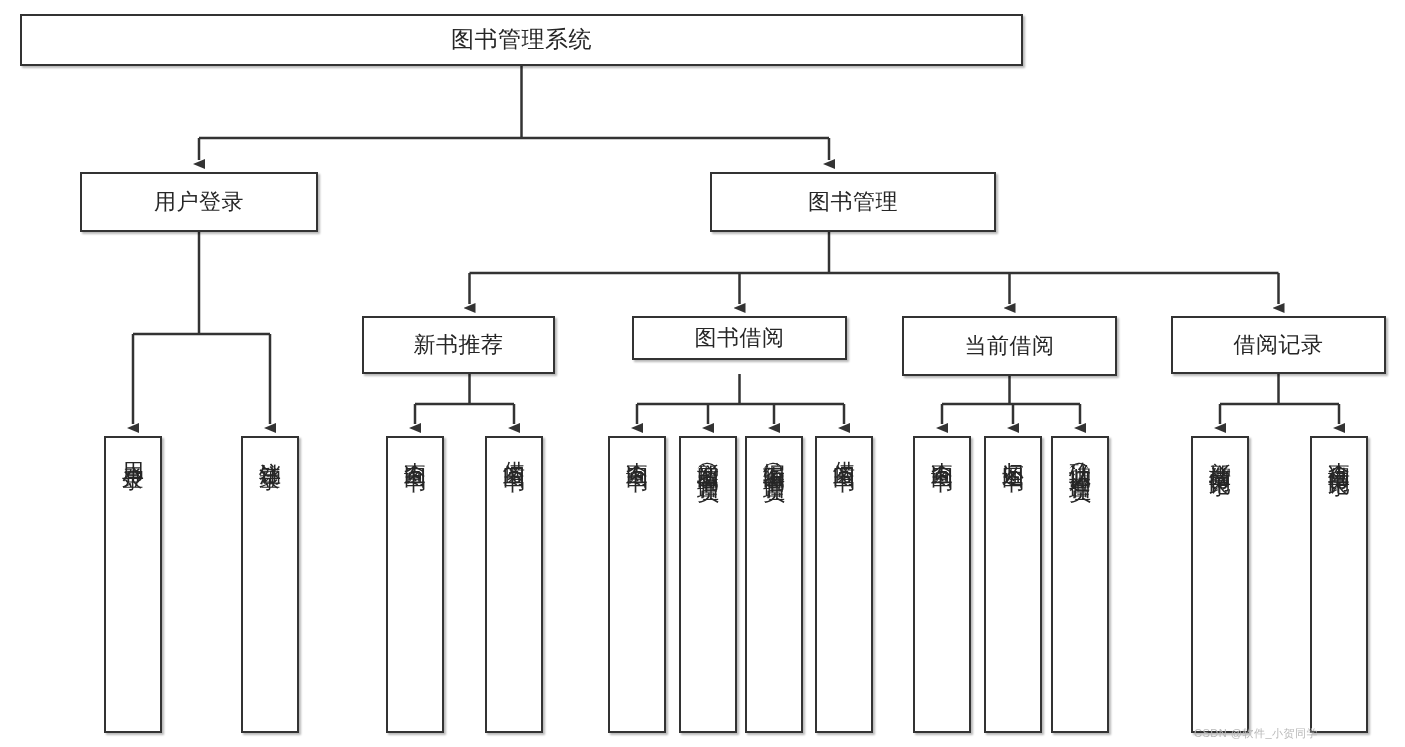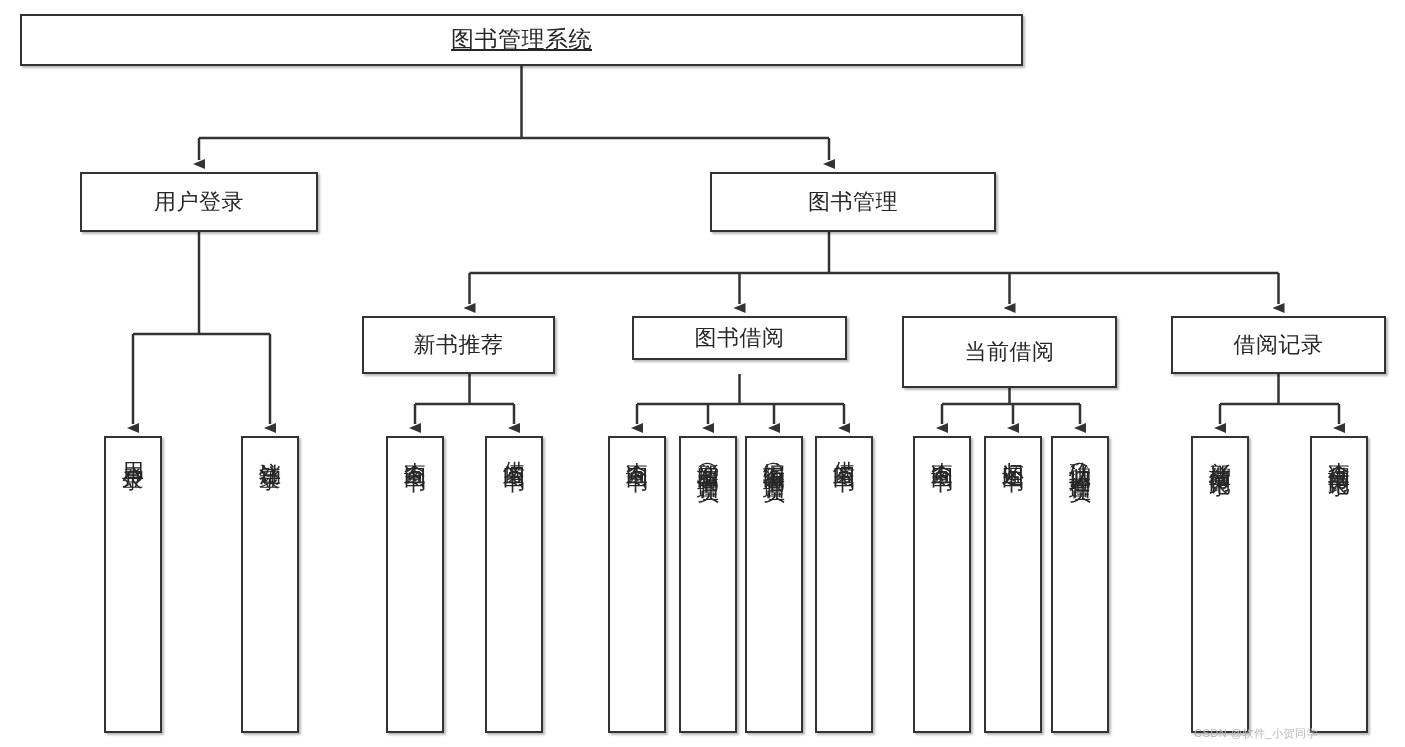--- a/index.html
+++ b/index.html
@@ -113,36 +113,36 @@
         <line x1="1013" y1="404" x2="1013" y2="424" marker-end="url(#arrowhead)"></line>
         <line x1="1080" y1="404" x2="1080" y2="424" marker-end="url(#arrowhead)"></line>
         <line x1="1278.5" y1="374" x2="1278.5" y2="404"></line>
         <line x1="1220" y1="404" x2="1339" y2="404"></line>
         <line x1="1220" y1="404" x2="1220" y2="424" marker-end="url(#arrowhead)"></line>
         <line x1="1339" y1="404" x2="1339" y2="424" marker-end="url(#arrowhead)"></line>
       </g>
   </svg>
 
   <div id="node-layer">
-      <div class="node-box level-1 node-horizontal" style="left: 20px; top: 14px; width: 1003px; height: 52px; text-decoration: underline;">
+      <div class="node-box level-1 node-horizontal" style="left: 20px; top: 14px; width: 1003px; height: 52px;">
         <span class="node-label">图书管理系统</span>
       </div>
       <div class="node-box level-2 node-horizontal" style="left: 80px; top: 172px; width: 238px; height: 60px;">
         <span class="node-label">用户登录</span>
       </div>
       <div class="node-box level-2 node-horizontal" style="left: 710px; top: 172px; width: 286px; height: 60px;">
         <span class="node-label">图书管理</span>
       </div>
       <div class="node-box level-3 node-horizontal" style="left: 362px; top: 316px; width: 193px; height: 58px;">
         <span class="node-label">新书推荐</span>
       </div>
       <div class="node-box level-3 node-horizontal" style="left: 632px; top: 316px; width: 215px; height: 44px;">
         <span class="node-label">图书借阅</span>
       </div>
-      <div class="node-box level-3 node-horizontal" style="left: 902px; top: 316px; width: 215px; height: 72px;">
+      <div class="node-box level-3 node-horizontal" style="left: 902px; top: 316px; width: 215px; height: 60px;">
         <span class="node-label">当前借阅</span>
       </div>
       <div class="node-box level-3 node-horizontal" style="left: 1171px; top: 316px; width: 215px; height: 58px;">
         <span class="node-label">借阅记录</span>
       </div>
       <div class="node-box level-4 node-vertical" style="left: 104px; top: 436px; width: 58px; height: 297px;">
         <span class="node-label">用户登录</span>
       </div>
       <div class="node-box level-4 node-vertical" style="left: 241px; top: 436px; width: 58px; height: 297px;">
         <span class="node-label">注销登录</span>

